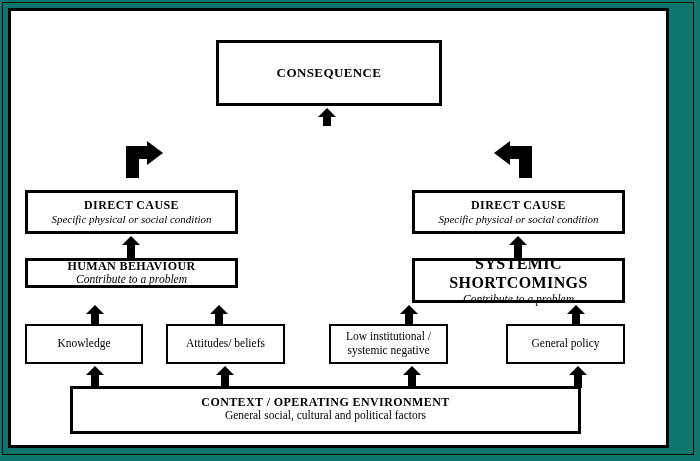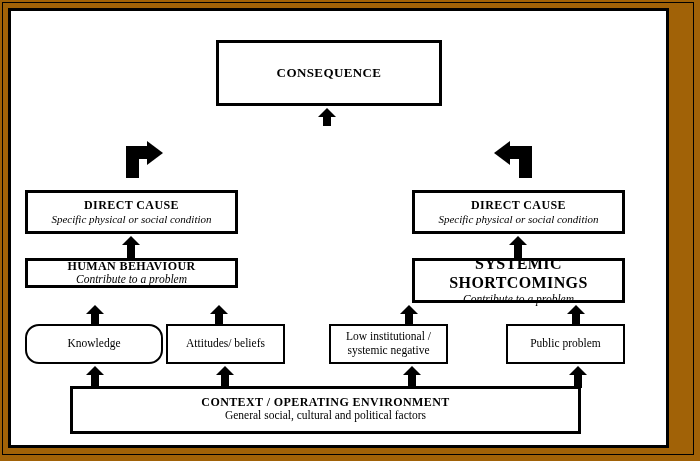--- a/index.html
+++ b/index.html
@@ -8,21 +8,21 @@
     background: #ffffff;
   }
   body {
     font-family: "Liberation Serif", "DejaVu Serif", serif;
   }
 
   #canvas {
     position: relative;
     width: 700px;
     height: 461px;
-    background: #a16207;
+    background: #0f766e;
     overflow: hidden;
   }
 
   
   .outer-frame {
     position: absolute;
     left: 2px;
     top: 2px;
     width: 692px;
     height: 453px;
@@ -187,34 +187,34 @@
   </div>
   <div class="arrow-up" style="left:400px; top:305px;">
     <span class="head"></span>
     <span class="shaft" style="height:14px;"></span>
   </div>
   <div class="arrow-up" style="left:567px; top:305px;">
     <span class="head"></span>
     <span class="shaft" style="height:14px;"></span>
   </div>
 
-  <div class="box" style="left:25px; top:324px; width:138px; height:40px;border-radius:14px;">
+  <div class="box" style="left:25px; top:324px; width:118px; height:40px;">
     <span class="plainlabel" style="font-size:11.5px;">Knowledge</span>
   </div>
 
   <div class="box" style="left:166px; top:324px; width:119px; height:40px;">
     <span class="plainlabel" style="font-size:11.5px;">Attitudes/ beliefs</span>
   </div>
 
   <div class="box" style="left:329px; top:324px; width:119px; height:40px;">
     <span class="plainlabel" style="font-size:11.5px; padding:0 6px;">Low institutional / systemic negative</span>
   </div>
 
   <div class="box" style="left:506px; top:324px; width:119px; height:40px;">
-    <span class="plainlabel" style="font-size:11.5px;">Public problem</span>
+    <span class="plainlabel" style="font-size:11.5px;">General policy</span>
   </div>
 
   <div class="arrow-up" style="left:86px; top:366px;">
     <span class="head"></span>
     <span class="shaft" style="height:14px;"></span>
   </div>
   <div class="arrow-up" style="left:216px; top:366px;">
     <span class="head"></span>
     <span class="shaft" style="height:14px;"></span>
   </div>

